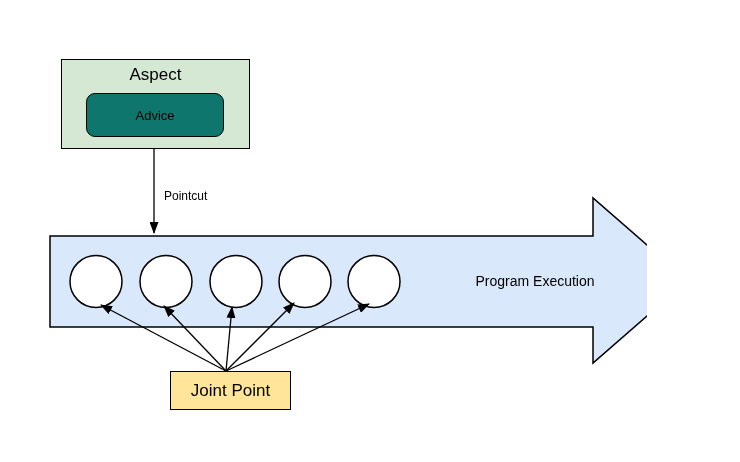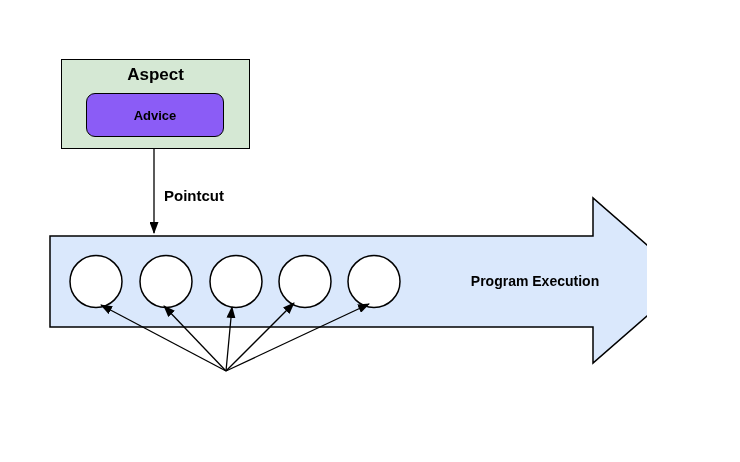--- a/index.html
+++ b/index.html
@@ -8,21 +8,20 @@
     background: #ffffff;
   }
   #canvas {
     position: relative;
     width: 647px;
     height: 462px;
     background: #ffffff;
     font-family: "Liberation Sans", sans-serif;
     color: #000000;
     overflow: hidden;
-    font-weight: bold;
   }
   #arrow-layer {
     position: absolute;
     left: 0;
     top: 0;
   }
   
   .aspect-box {
     position: absolute;
     left: 61px;
@@ -40,34 +39,34 @@
     text-align: center;
     font-size: 17px;
     line-height: 20px;
   }
   .advice-box {
     position: absolute;
     left: 24px;
     top: 33px;
     width: 136px;
     height: 42px;
-    background: #8b5cf6;
+    background: #0f766e;
     border: 1.5px solid #000000;
     border-radius: 9px;
     display: flex;
     align-items: center;
     justify-content: center;
     font-size: 13px;
   }
   
   .pointcut-label {
     position: absolute;
     left: 164px;
     top: 187px;
-    font-size: 15px;
+    font-size: 12px;
     line-height: 18px;
     white-space: nowrap;
   }
   .execution-label {
     position: absolute;
     left: 450px;
     top: 272px;
     width: 170px;
     text-align: center;
     font-size: 14px;
@@ -137,14 +136,17 @@
     <div class="aspect-label">Aspect</div>
     <div class="advice-box">
       <span>Advice</span>
     </div>
   </div>
 
   <div class="pointcut-label">Pointcut</div>
 
   <div class="execution-label">Program Execution</div>
 
+  <div class="joint-point-box">
+    <span>Joint Point</span>
+  </div>
 
 </div>
 
 </body></html>

